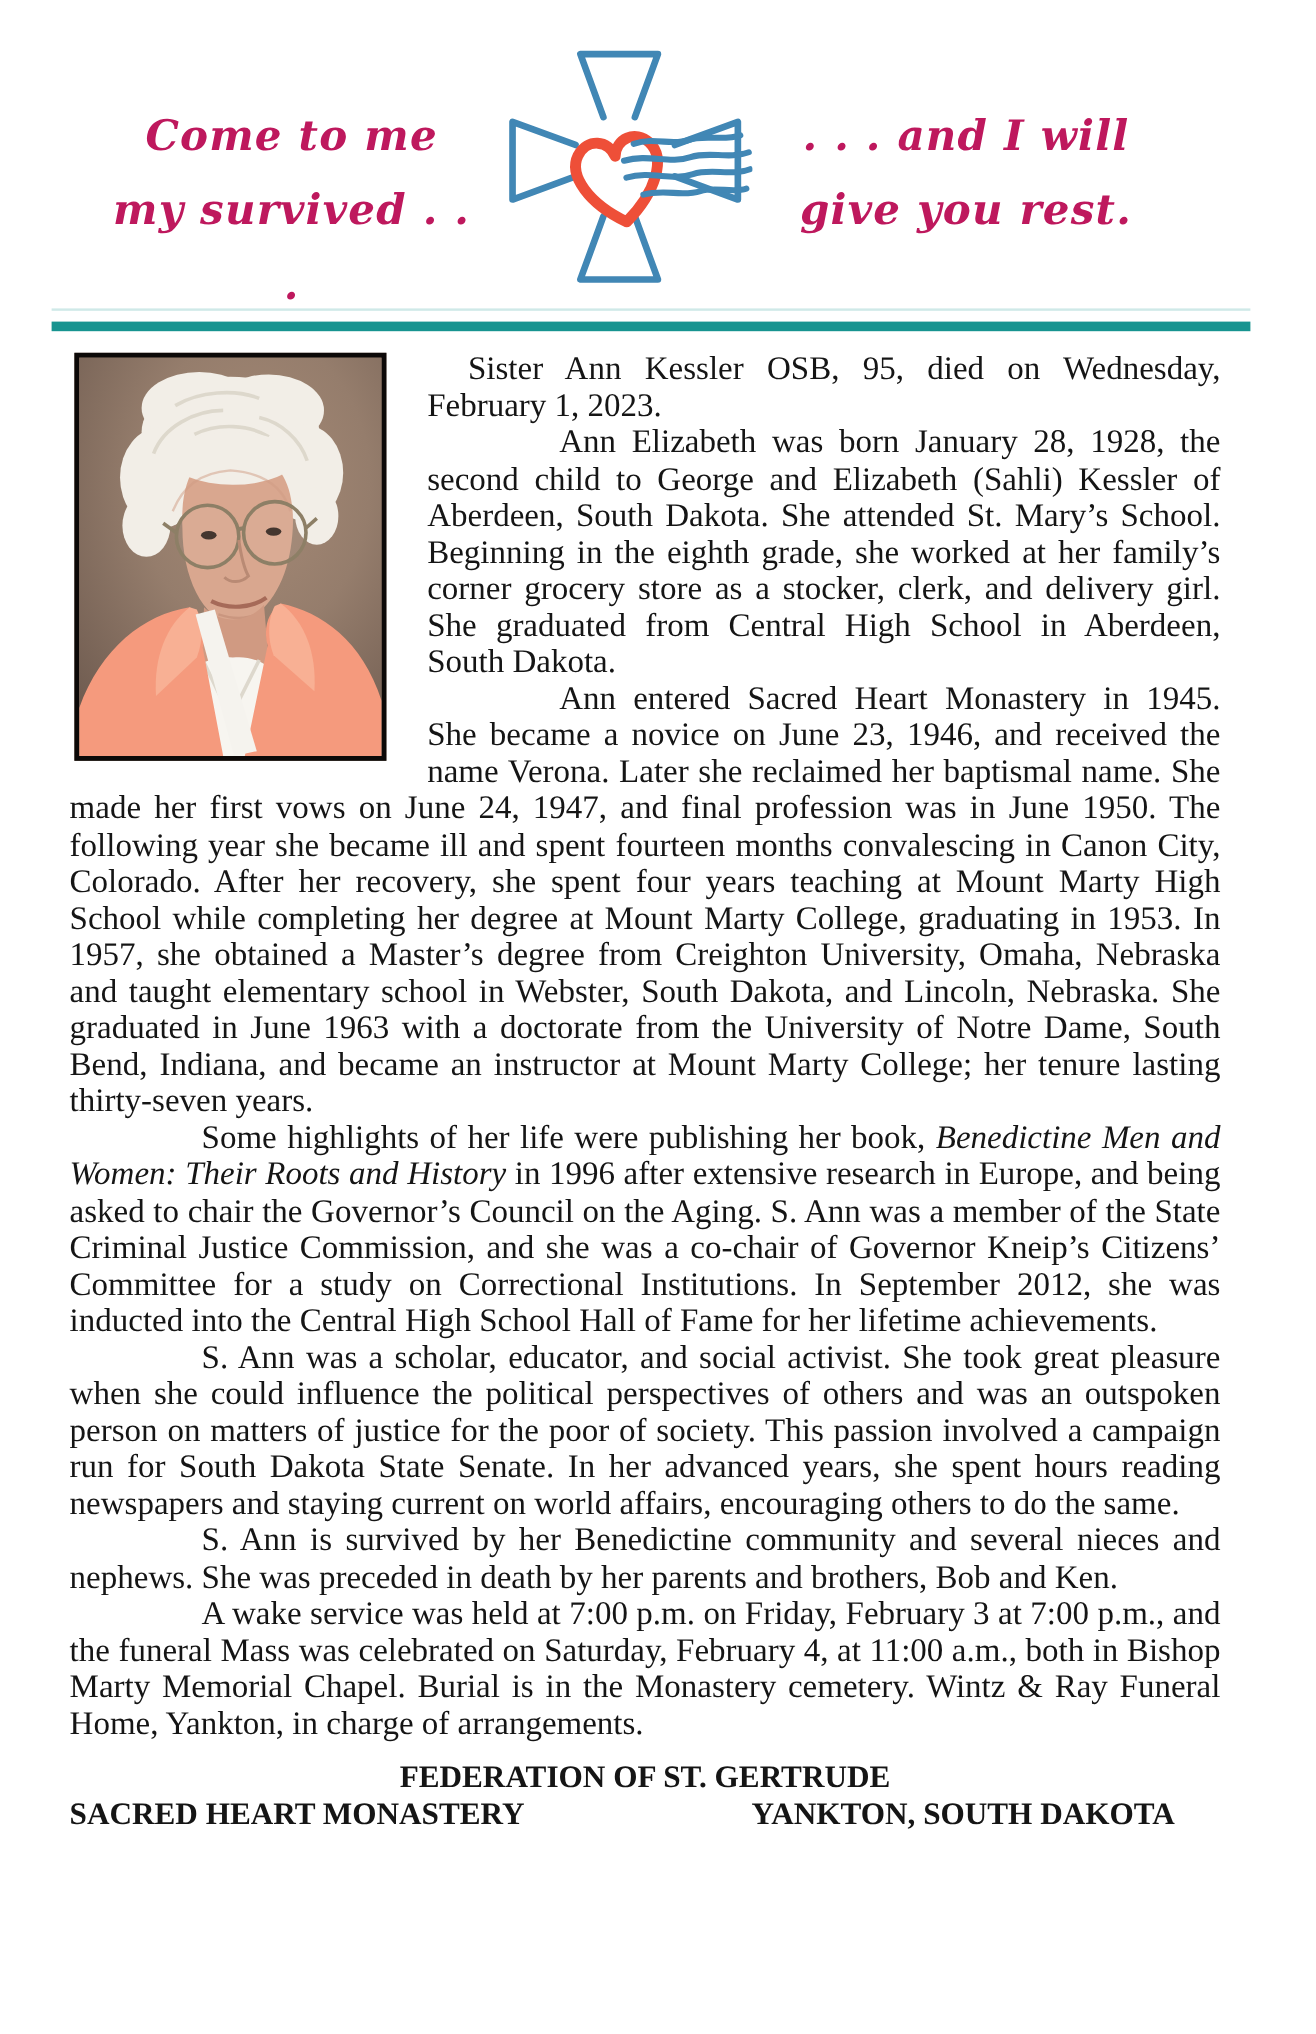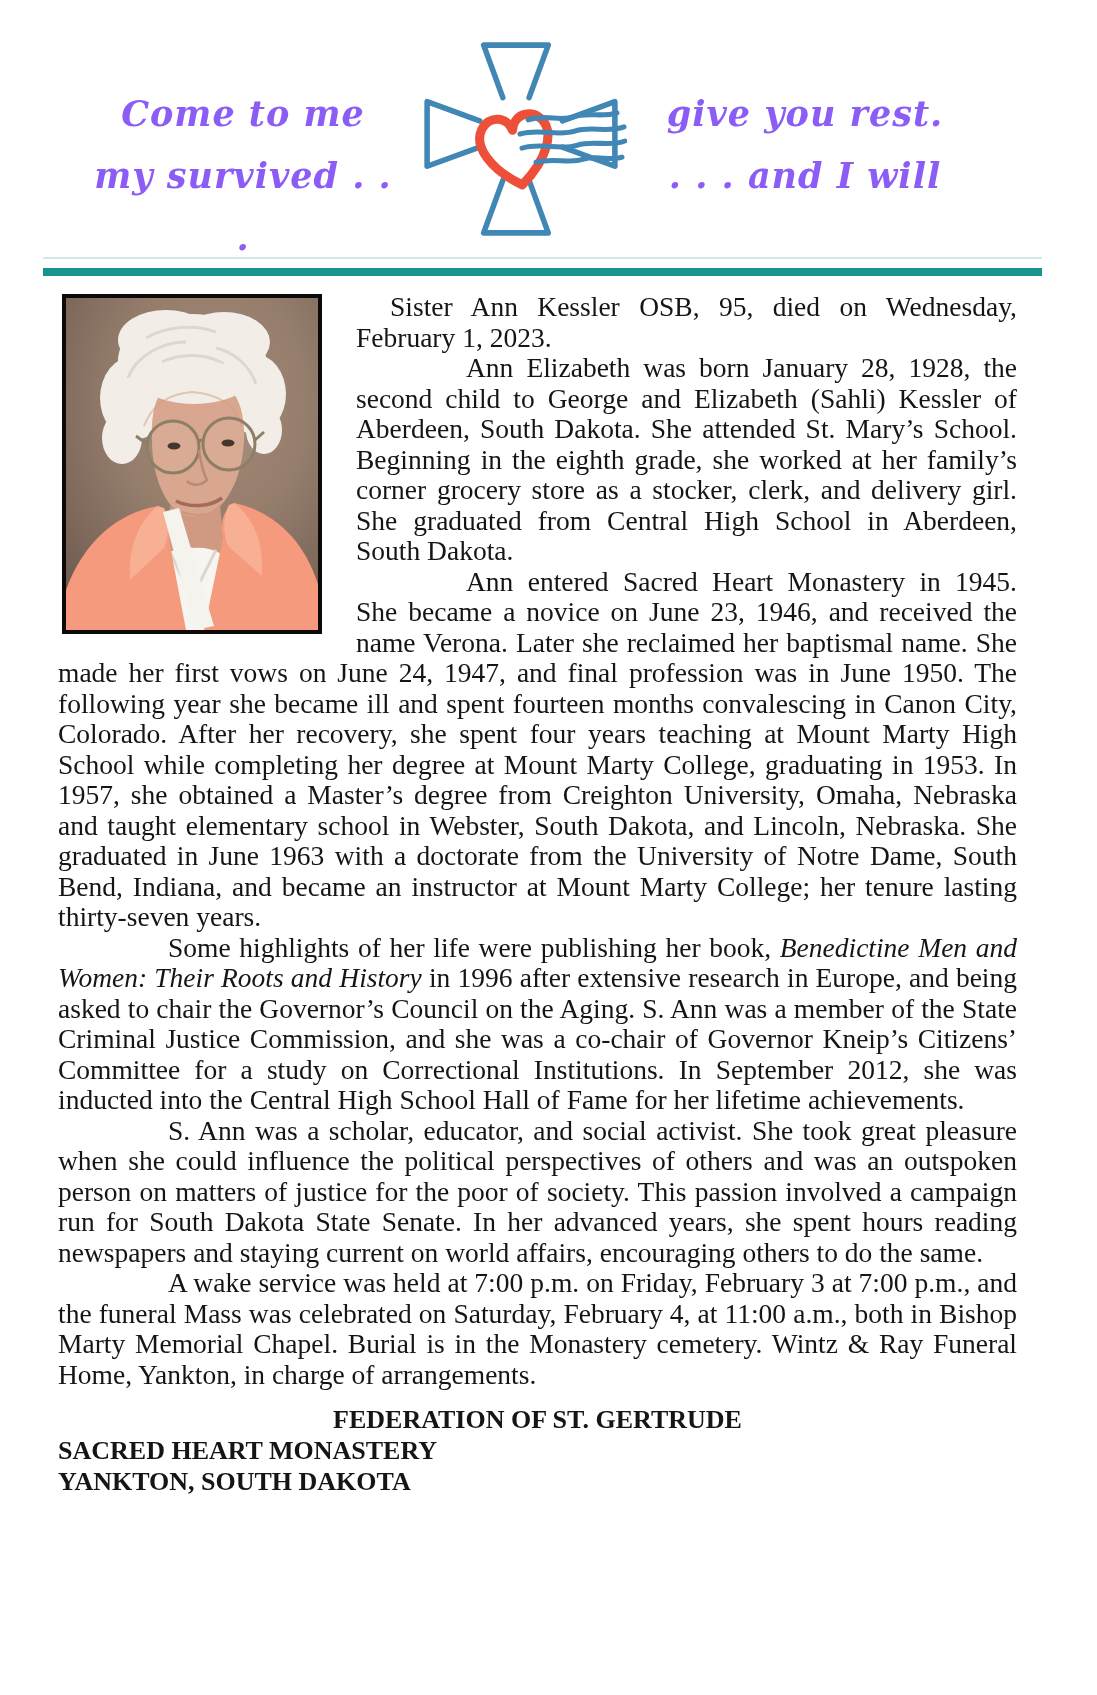--- a/index.html
+++ b/index.html
@@ -9,21 +9,21 @@
     margin:0 auto;
     background:#ffffff;
     font-family:"Liberation Serif", serif;
     color:#151515;
     overflow:hidden;
   }
   
   .header { position:absolute; top:0; left:0; width:1097px; height:292px; }
   .script {
     position:absolute;
-    color:#8b5cf6;
+    color:#be185d;
     font-family:"DejaVu Serif", serif;
     font-style:italic;
     font-weight:bold;
     font-size:35px;
     text-align:center;
     line-height:62px;
     letter-spacing:1px;
   }
   .script-left  { left:88px;  top:83px; width:310px; }
   .script-right { left:655px; top:83px; width:300px; }
@@ -46,21 +46,21 @@
     font-size:27.5px;
     line-height:30.5px;
     text-indent:110px;
   }
   .obit p.first { text-indent:34px; }
   .italic-title { font-style:italic; }
 
   
   .footer { clear:none; margin-top:14px; font-weight:bold; font-size:26px; line-height:31px; }
   .footer-center { text-align:center; }
-  .footer-row { display:flex; justify-content:space-between; padding-right:38px;flex-direction:column; }
+  .footer-row { display:flex; justify-content:space-between; padding-right:38px; }
 </style>
 </head>
 <body>
 
 <div class="page">
 
   <div class="header">
 
     <div class="script script-left">
       <div>Come to me</div>
@@ -82,22 +82,22 @@
         <g stroke="#4187b5" stroke-width="5" fill="none" stroke-linecap="round">
           <path d="M 112 86 C 130 80 143 88 157 83 C 170 78 186 84 200 79"></path>
           <path d="M 104 100 C 125 94 141 103 159 97 C 174 92 191 99 207 93"></path>
           <path d="M 106 114 C 127 108 143 117 161 111 C 176 106 193 113 208 107"></path>
           <path d="M 120 128 C 138 123 152 130 167 125 C 180 121 194 127 205 123"></path>
         </g>
       </svg>
     </div>
 
     <div class="script script-right">
+      <div>. . . and I will</div>
       <div>give you rest.</div>
-      <div>. . . and I will</div>
     </div>
 
     <div class="rule-thin"></div>
     <div class="rule-thick"></div>
   </div>
 
   <div class="content">
 
     <div class="photo">
       <svg width="252" height="332" viewBox="0 0 252 332">
@@ -164,20 +164,21 @@
         <path d="M 97 214 L 113 210 L 148 328 L 129 332 Z" fill="#f5f3ee"></path>
       </svg>
     </div>
 
     <div class="obit">
       <p class="first">Sister Ann Kessler OSB, 95, died on Wednesday, February 1, 2023.</p>
       <p>Ann Elizabeth was born January 28, 1928, the second child to George and Elizabeth (Sahli) Kessler of Aberdeen, South Dakota. She attended St. Mary’s School. Beginning in the eighth grade, she worked at her family’s corner grocery store as a stocker, clerk, and delivery girl. She graduated from Central High School in Aberdeen, South Dakota.</p>
       <p>Ann entered Sacred Heart Monastery in 1945. She became a novice on June 23, 1946, and received the name Verona. Later she reclaimed her baptismal name. She made her first vows on June 24, 1947, and final profession was in June 1950. The following year she became ill and spent fourteen months convalescing in Canon City, Colorado. After her recovery, she spent four years teaching at Mount Marty High School while completing her degree at Mount Marty College, graduating in 1953. In 1957, she obtained a Master’s degree from Creighton University, Omaha, Nebraska and taught elementary school in Webster, South Dakota, and Lincoln, Nebraska. She graduated in June 1963 with a doctorate from the University of Notre Dame, South Bend, Indiana, and became an instructor at Mount Marty College; her tenure lasting thirty-seven years.</p>
       <p><span>Some highlights of her life were publishing her book, </span><span class="italic-title">Benedictine Men and Women: Their Roots and History</span><span> in 1996 after extensive research in Europe, and being asked to chair the Governor’s Council on the Aging. S. Ann was a member of the State Criminal Justice Commission, and she was a co-chair of Governor Kneip’s Citizens’ Committee for a study on Correctional Institutions. In September 2012, she was inducted into the Central High School Hall of Fame for her lifetime achievements.</span></p>
       <p>S. Ann was a scholar, educator, and social activist. She took great pleasure when she could influence the political perspectives of others and was an outspoken person on matters of justice for the poor of society. This passion involved a campaign run for South Dakota State Senate. In her advanced years, she spent hours reading newspapers and staying current on world affairs, encouraging others to do the same.</p>
+      <p>S. Ann is survived by her Benedictine community and several nieces and nephews. She was preceded in death by her parents and brothers, Bob and Ken.</p>
       <p>A wake service was held at 7:00 p.m. on Friday, February 3 at 7:00 p.m., and the funeral Mass was celebrated on Saturday, February 4, at 11:00 a.m., both in Bishop Marty Memorial Chapel. Burial is in the Monastery cemetery. Wintz &amp; Ray Funeral Home, Yankton, in charge of arrangements.</p>
     </div>
 
     <div class="footer">
       <div class="footer-center">FEDERATION OF ST. GERTRUDE</div>
       <div class="footer-row">
         <span>SACRED HEART MONASTERY</span>
         <span>YANKTON, SOUTH DAKOTA</span>
       </div>
     </div>

